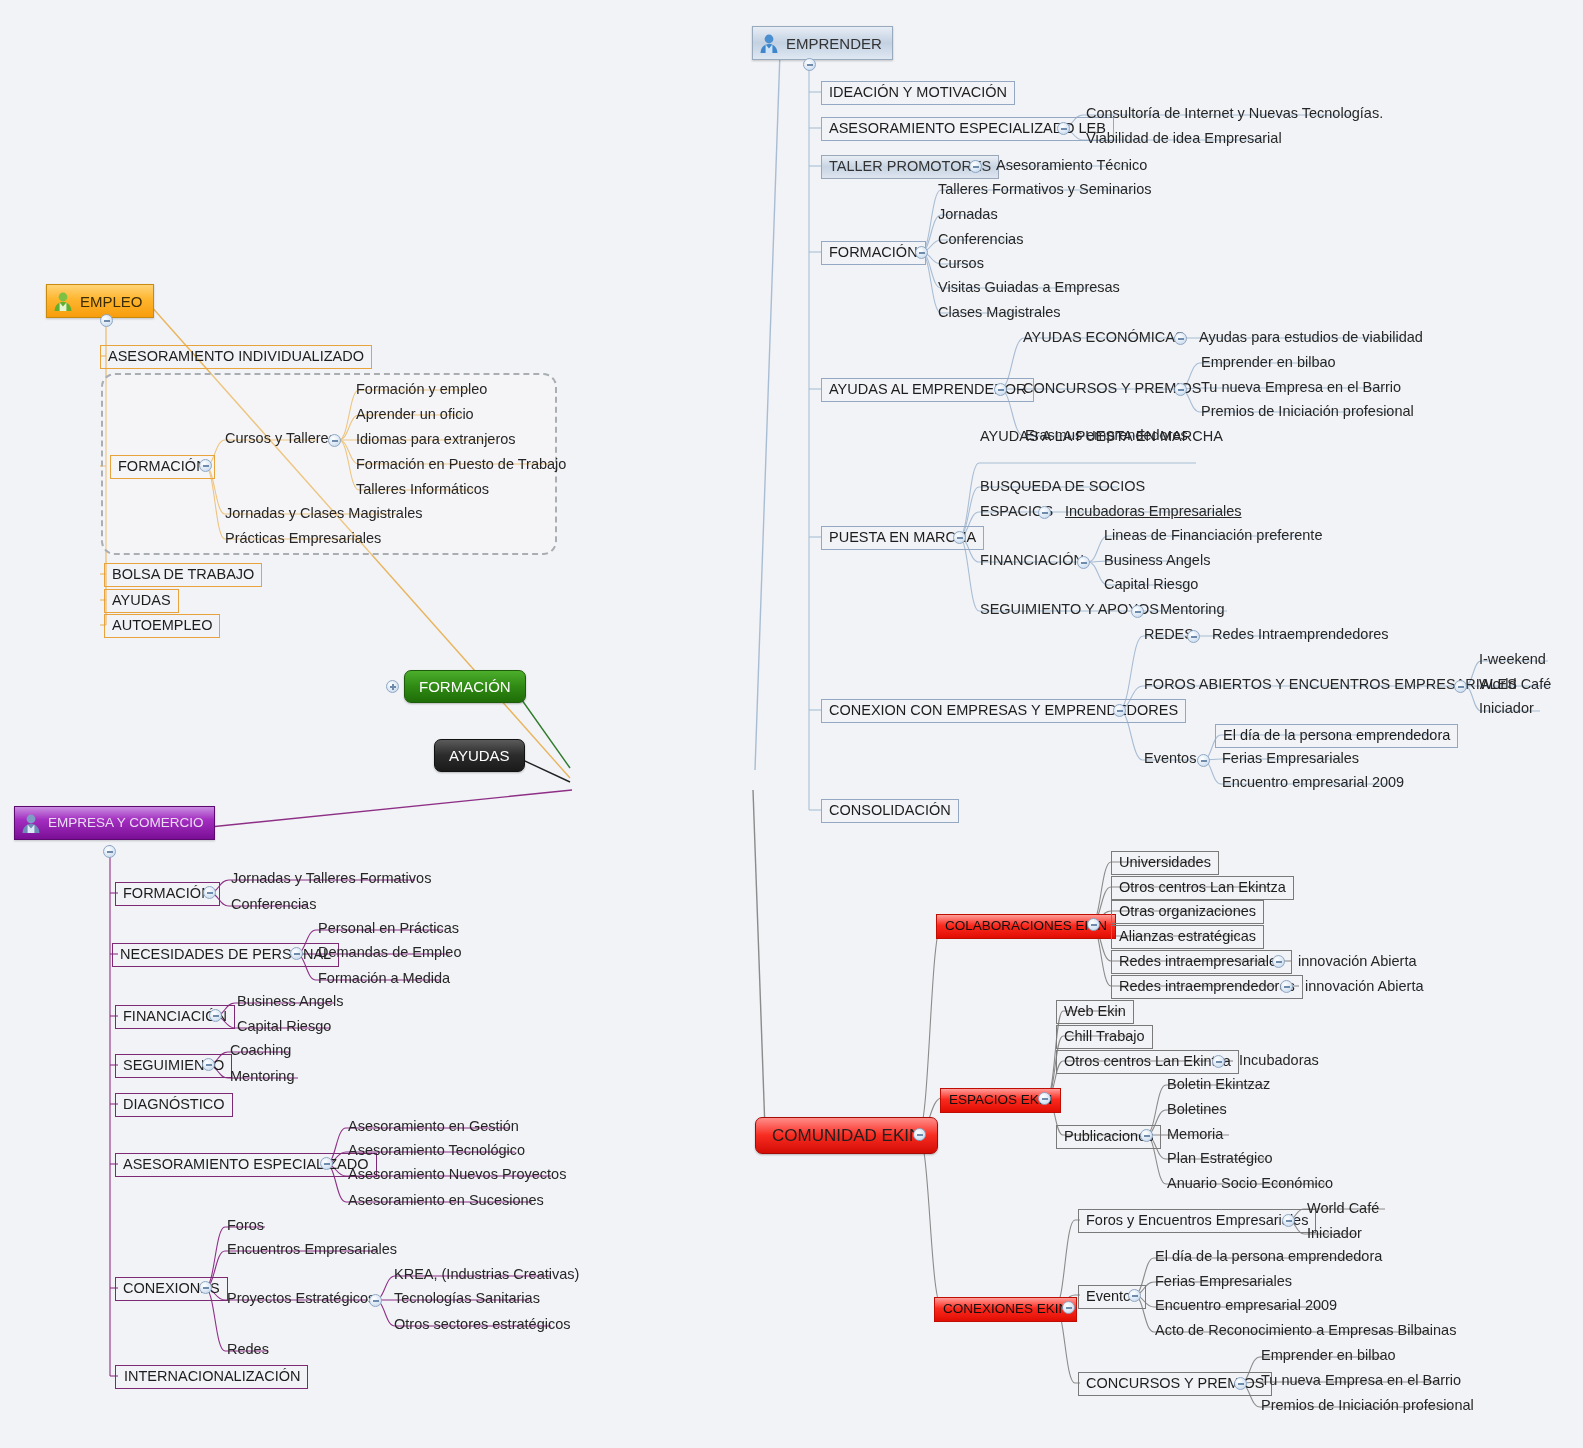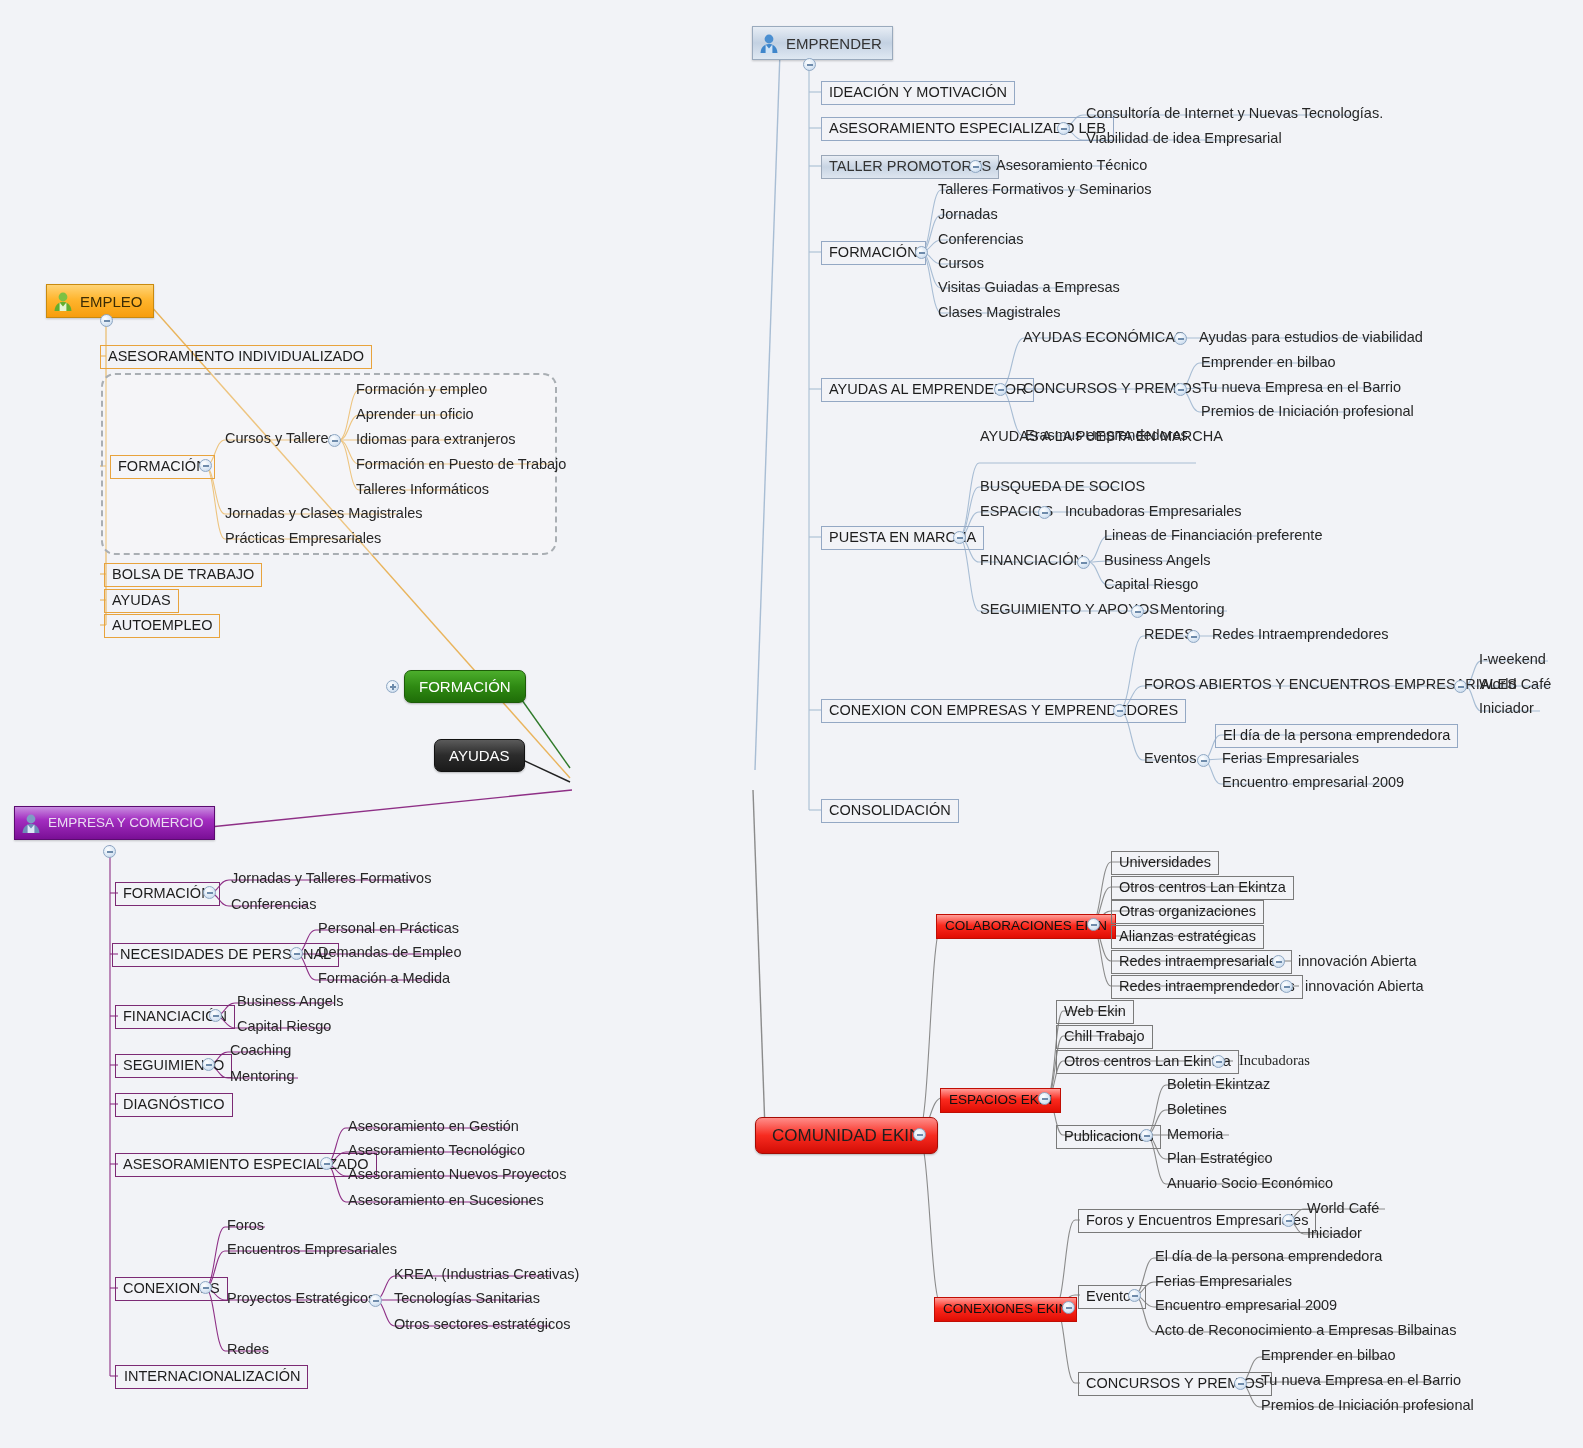--- a/index.html
+++ b/index.html
@@ -423,21 +423,21 @@
   <div class="node leaf" style="left:977px; top:428px;">
     <span>AYUDAS A LA PUESTA EN MARCHA</span>
     </div>
   <div class="node leaf" style="left:977px; top:478px;">
     <span>BUSQUEDA DE SOCIOS</span>
     </div>
   <div class="node leaf" style="left:977px; top:503px;">
     <span>ESPACIOS</span>
     </div>
   <div class="toggle" style="left:1038px; top:506px;"></div>
-  <div class="node leaf" style="left:1062px; top:503px;">
+  <div class="node leaf" style="left:1062px; top:503px;text-decoration:underline;">
     <span>Incubadoras Empresariales</span>
     </div>
   <div class="node leaf" style="left:977px; top:552px;">
     <span>FINANCIACIÓN</span>
     </div>
   <div class="toggle" style="left:1077px; top:556px;"></div>
   <div class="node leaf" style="left:1101px; top:527px;">
     <span>Lineas de Financiación preferente</span>
     </div>
   <div class="node leaf" style="left:1101px; top:552px;">
@@ -706,21 +706,21 @@
   <div class="node boxed grey" style="left:1056px; top:1000px;">
     <span>Web Ekin</span>
     </div>
   <div class="node boxed grey" style="left:1056px; top:1025px;">
     <span>Chill Trabajo</span>
     </div>
   <div class="node boxed grey" style="left:1056px; top:1050px;">
     <span>Otros centros Lan Ekintza</span>
     </div>
   <div class="toggle" style="left:1212px; top:1055px;"></div>
-  <div class="node leaf" style="left:1236px; top:1052px;font-family:Liberation Serif, serif;">
+  <div class="node leaf" style="left:1236px; top:1052px;">
     <span>Incubadoras</span>
     </div>
   <div class="node boxed grey" style="left:1056px; top:1125px;">
     <span>Publicaciones</span>
     </div>
   <div class="toggle" style="left:1140px; top:1129px;"></div>
   <div class="node leaf" style="left:1164px; top:1076px;">
     <span>Boletin Ekintzaz</span>
     </div>
   <div class="node leaf" style="left:1164px; top:1101px;">

